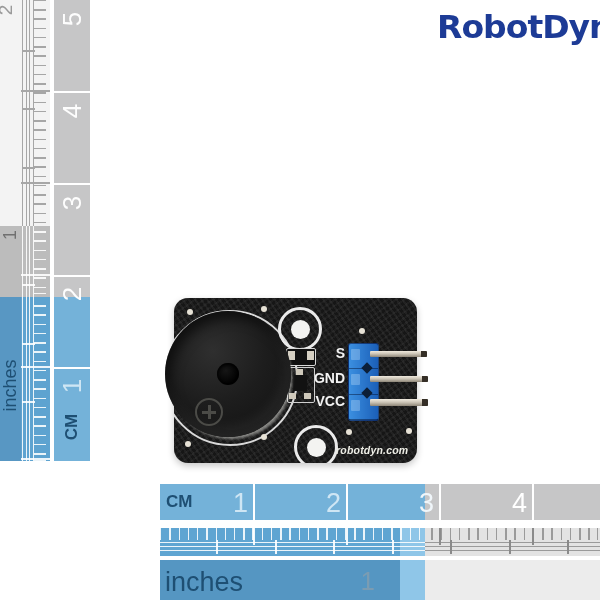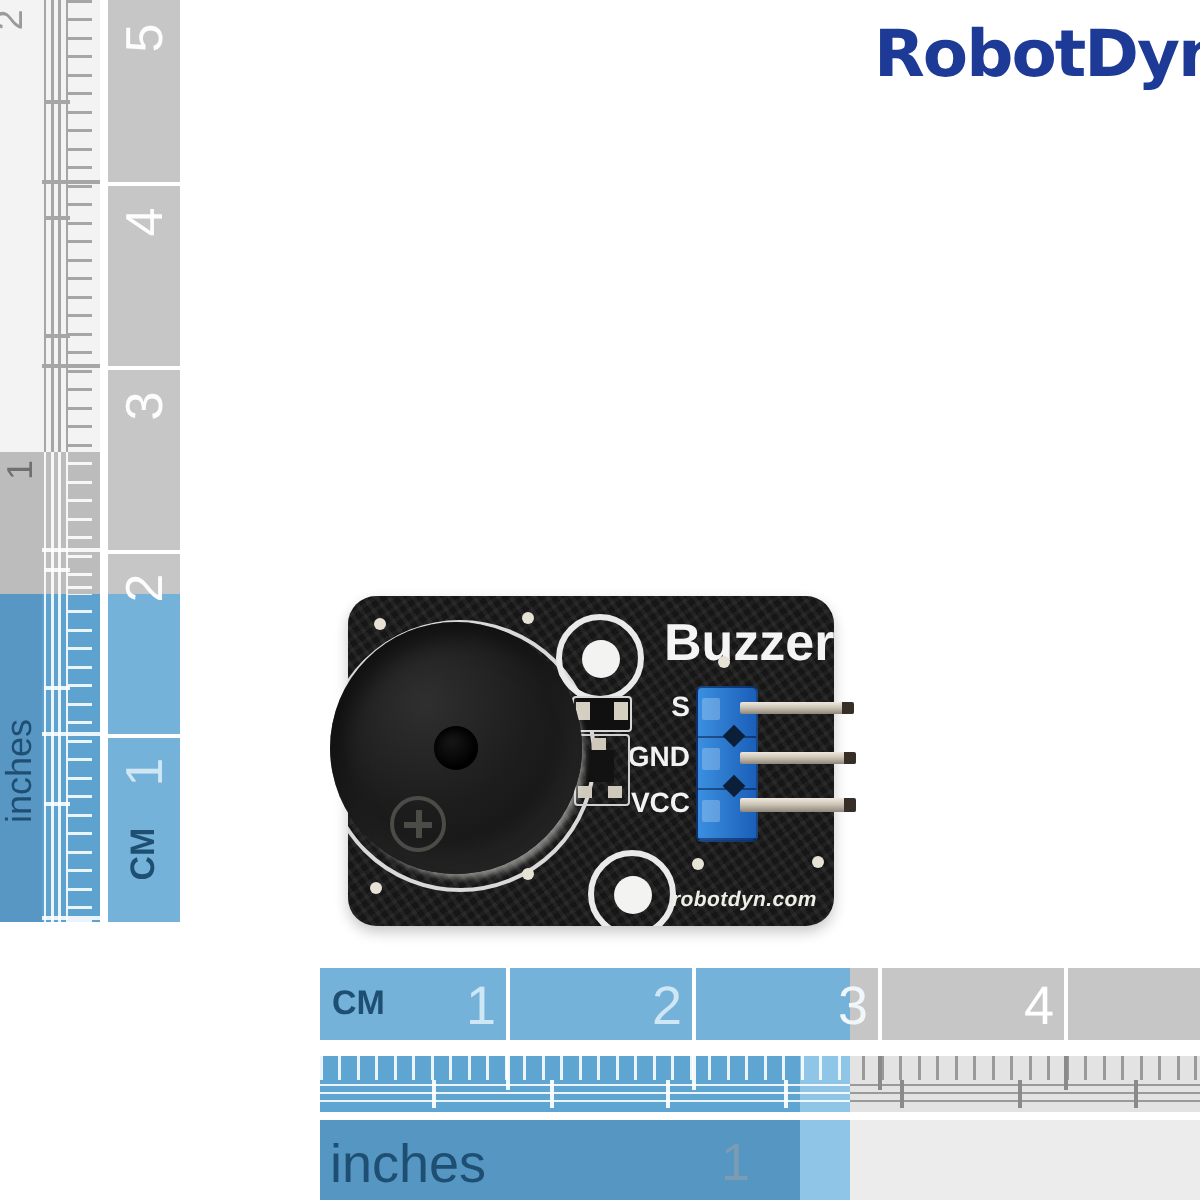--- a/index.html
+++ b/index.html
@@ -218,21 +218,20 @@
   <div class="pcb">
     <div class="silk-circle"></div>
 
     <div class="mount-hole" style="left:104px;top:9px;">
       <div class="bore"></div>
     </div>
     <div class="mount-hole" style="left:120px;top:127px;">
       <div class="bore"></div>
     </div>
 
-    <div class="pcb-title">Buzzer</div>
 
     <span class="pin-label" style="top:47px;">S</span>
     <span class="pin-label" style="top:72px;">GND</span>
     <span class="pin-label" style="top:95px;">VCC</span>
 
     <div class="resistor">
       <div class="pad" style="left:1px;"></div>
       <div class="pad" style="right:1px;"></div>
     </div>
     <div class="transistor">

